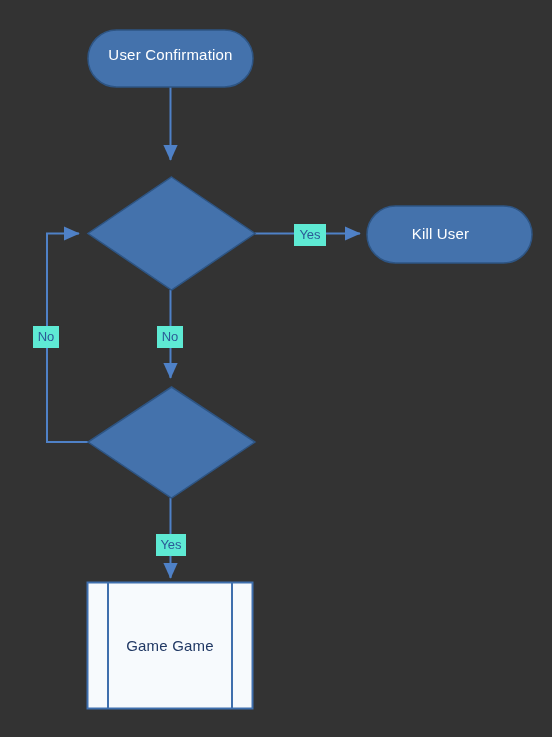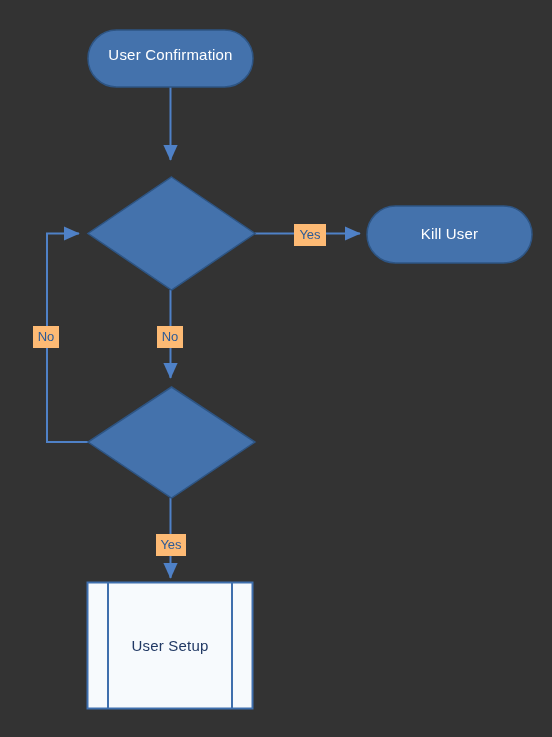--- a/index.html
+++ b/index.html
@@ -33,21 +33,21 @@
     line-height: 1.25;
     letter-spacing: 0.2px;
     pointer-events: none;
     white-space: pre-line;
   }
   .node-label.dark {
     color: #203864;
   }
   .edge-label {
     position: absolute;
-    background: #fdba74;
+    background: #5eead4;
     color: #2c5a96;
     font-size: 13px;
     line-height: 1;
     padding: 4px 3px 5px 3px;
     border: 0;
     text-align: center;
     box-sizing: border-box;
   }
 </style>
 </head>
@@ -88,24 +88,24 @@
       <rect x="87.5" y="582.5" width="165" height="126" fill="#f7fafd" stroke="#3f6fad" stroke-width="2"></rect>
       <line x1="108" y1="582.5" x2="108" y2="708.5" stroke="#3f6fad" stroke-width="2"></line>
       <line x1="232" y1="582.5" x2="232" y2="708.5" stroke="#3f6fad" stroke-width="2"></line>
     </g>
 
   </svg>
 
   <div class="node-label" style="left:88px; top:30px; width:165px; height:50px;">User Confirmation</div>
 
 
-  <div class="node-label" style="left:367px; top:206px; width:165px; height:57px;">Kill User</div>
+  <div class="node-label" style="left:358px; top:206px; width:165px; height:57px;">Kill User</div>
 
 
-  <div class="node-label dark" style="left:108px; top:583px; width:124px; height:126px;">User Setup</div>
+  <div class="node-label dark" style="left:108px; top:583px; width:124px; height:126px;">Game Game</div>
 
   <div class="edge-label" style="left:294px; top:224px; width:32px;">Yes</div>
 
   <div class="edge-label" style="left:33px; top:326px; width:26px;">No</div>
 
   <div class="edge-label" style="left:157px; top:326px; width:26px;">No</div>
 
   <div class="edge-label" style="left:156px; top:534px; width:30px;">Yes</div>
 
 </div>

